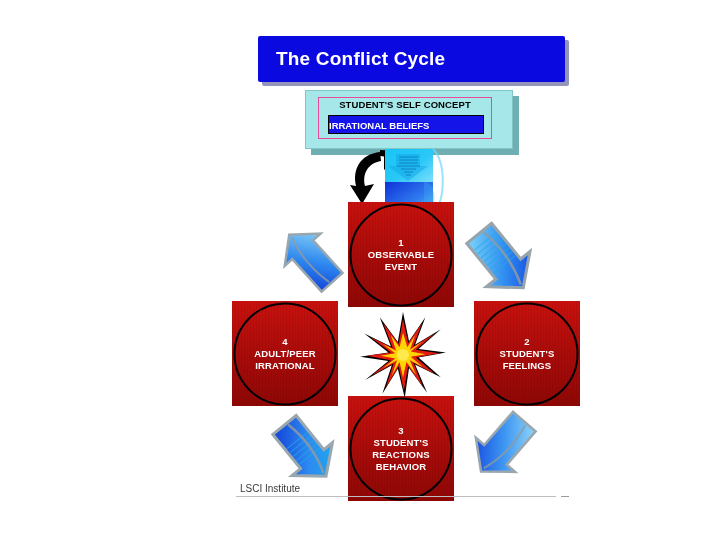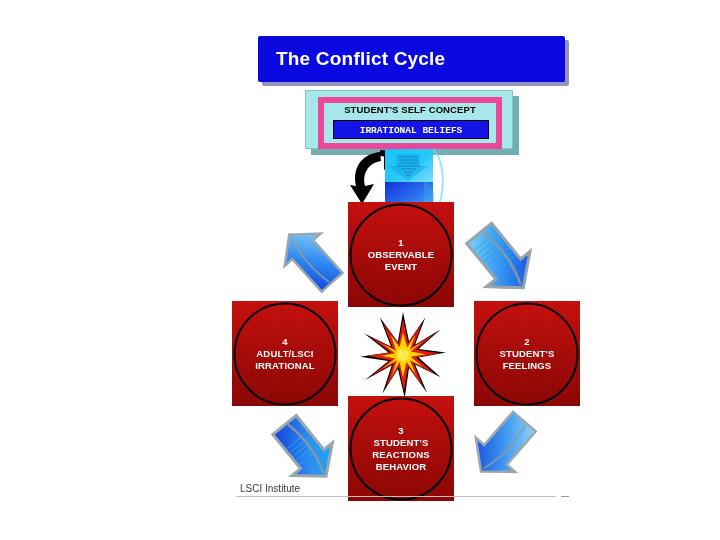--- a/index.html
+++ b/index.html
@@ -52,21 +52,21 @@
     background: #A6E7E9;
     border: 1px solid #7FC6C9;
     box-shadow: 6px 6px 0 0 #6FAFB2;
   }
   #self-concept-inner {
     position: absolute;
     left: 12px;
     top: 6px;
     width: 172px;
     height: 40px;
-    border: 6px solid #ec4899;
+    border: 1px solid #ec4899;
     background: #A6E7E9;
   }
   #self-concept-label {
     position: absolute;
     top: 1px;
     left: 0;
     right: 0;
     text-align: center;
     font-size: 9.5px;
     font-weight: bold;
@@ -82,26 +82,24 @@
     height: 17px;
     background: #1414E8;
     border: 1.5px solid #000000;
   }
   #irrational-label {
     position: absolute;
     left: 0;
     right: 0;
     top: 50%;
     transform: translateY(-50%);
-    text-align: center;
     color: #ffffff;
     font-size: 9.5px;
     font-weight: bold;
     white-space: nowrap;
-    font-family: Liberation Mono, monospace;
   }
 
   
   .stage {
     position: absolute;
     width: 106px;
     height: 105px;
     background:
       repeating-linear-gradient(90deg, rgba(0,0,0,0.06) 0 1px, rgba(0,0,0,0) 1px 3px),
       linear-gradient(180deg, #C8110E 0%, #A60B09 55%, #8E0705 100%);
@@ -276,21 +274,21 @@
       <span>STUDENT'S</span><br>
       <span>REACTIONS</span><br>
       <span>BEHAVIOR</span>
     </div>
   </div>
 
   <div class="stage" id="stage-4">
     <div class="ring"></div>
     <div class="stage-text">
       <span class="stage-num">4</span>
-      <span>ADULT/LSCI</span><br>
+      <span>ADULT/PEER</span><br>
       <span>IRRATIONAL</span>
     </div>
   </div>
 
   <svg id="starburst" viewBox="0 0 100 100">
     <g transform="translate(50,50)">
       <path d="M0,-50 L7,-16 L26,-44 L14,-12 L44,-30 L18,-7 L50,-3 L18,3 L44,26 L14,11
                L28,44 L7,15 L2,50 L-6,16 L-24,45 L-13,12 L-44,29 L-17,7 L-50,2 L-17,-3
                L-45,-25 L-14,-10 L-27,-44 L-6,-15 Z" fill="#000000"></path>
       <path d="M0,-42 L6,-14 L22,-37 L12,-10 L37,-25 L15,-6 L42,-2 L15,3 L37,22 L12,9

